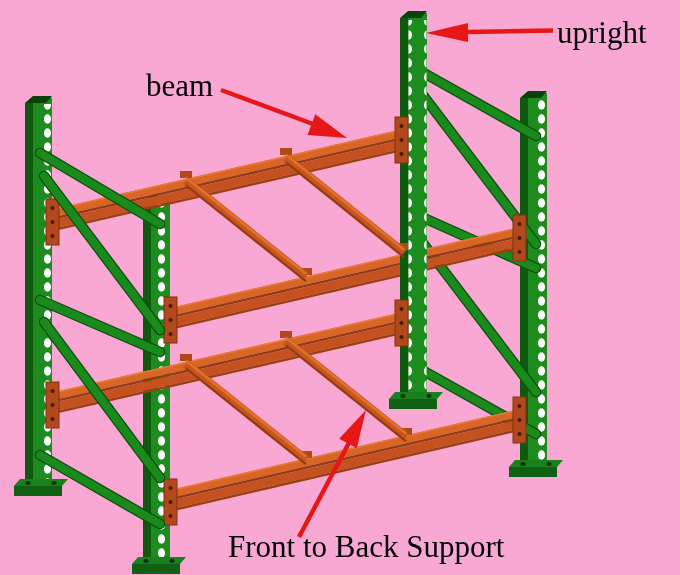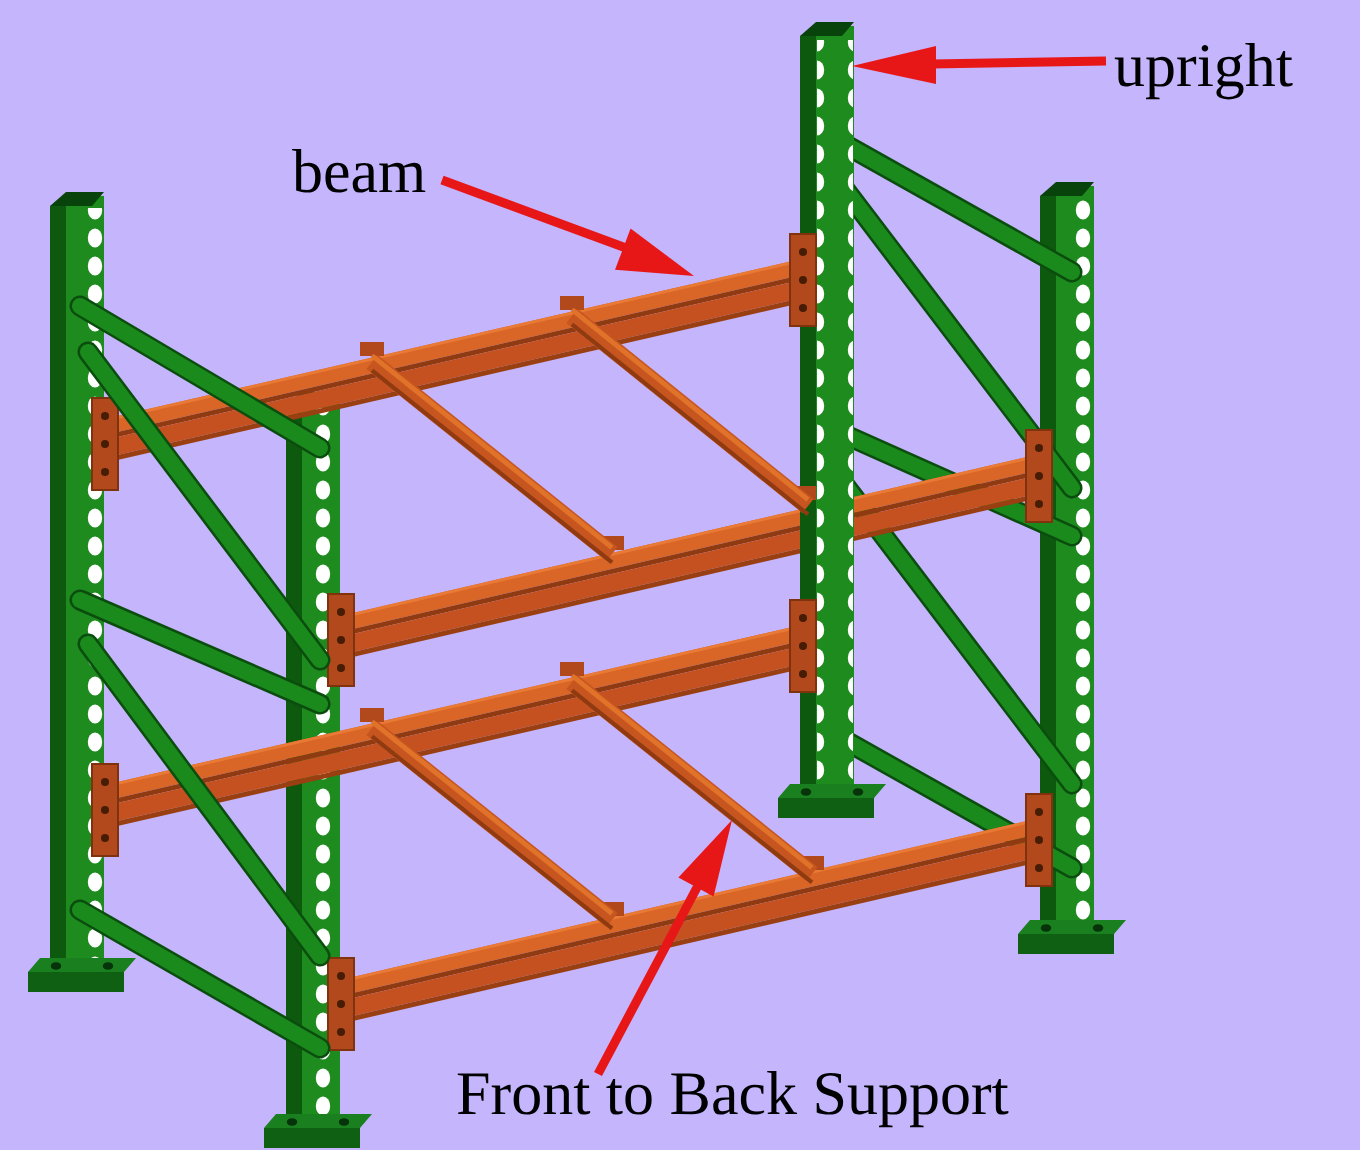--- a/index.html
+++ b/index.html
@@ -1,16 +1,16 @@
 <!DOCTYPE html>
 <html><head>
 <meta charset="utf-8">
 <style>
   html,body{margin:0;padding:0;background:#fff;}
-  .stage{position:relative;width:680px;height:575px;background:#c4b5fd;overflow:hidden;}
+  .stage{position:relative;width:680px;height:575px;background:#f9a8d4;overflow:hidden;}
   svg{display:block;}
   .lbl{font-family:"Liberation Serif","DejaVu Serif",serif;font-size:31px;fill:#000000;}
   .post-face{fill:#1d8b1d;}
   .post-side{fill:#0d5a0f;}
   .post-cap{fill:#07430b;}
   .foot-top{fill:#1a7f1e;}
   .foot-front{fill:#0f6013;}
   .foot-hole{fill:#06330a;}
   .brace-under{stroke:#0b4d0e;stroke-width:10.5;fill:none;stroke-linecap:round;}
   .brace-main{stroke:#1a8a1c;stroke-width:8;fill:none;stroke-linecap:round;}

